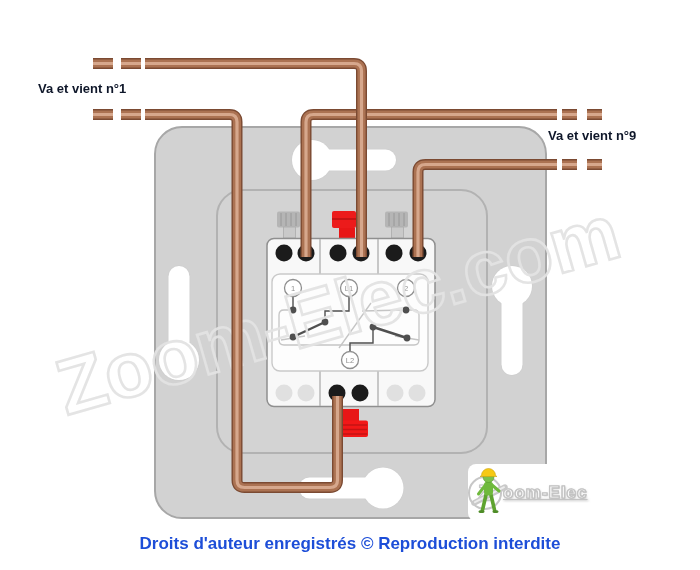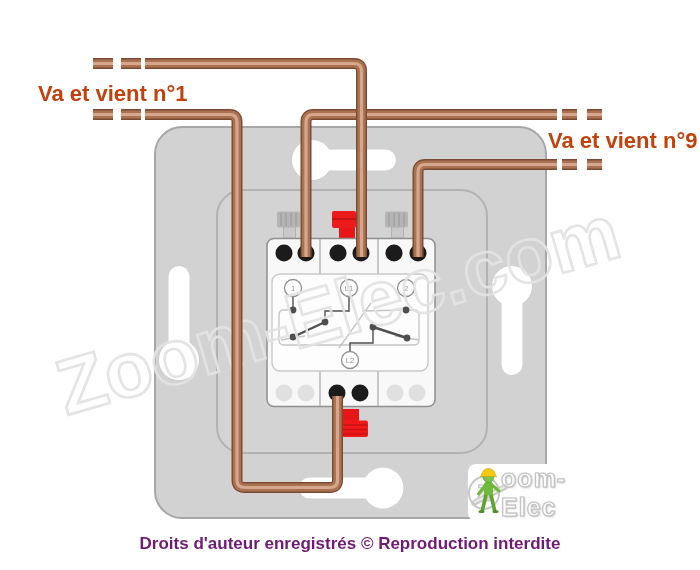--- a/index.html
+++ b/index.html
@@ -1,30 +1,30 @@
 <!DOCTYPE html>
 <html><head>
 <meta charset="utf-8">
 <style>
   html,body{margin:0;padding:0;background:#fff;}
   .stage{position:relative;width:700px;height:570px;background:#ffffff;overflow:hidden;
          font-family:"Liberation Sans","DejaVu Sans",sans-serif;}
   .stage svg{position:absolute;left:0;top:0;}
-  .cable-label{position:absolute;font-weight:bold;font-size:22px;color:#c2410c;white-space:nowrap;}
+  .cable-label{position:absolute;font-weight:bold;font-size:13px;color:#0f172a;white-space:nowrap;}
   .copyright{position:absolute;left:0;top:534px;width:700px;text-align:center;
-             font-weight:bold;font-size:17px;color:#701a75;}
+             font-weight:bold;font-size:17px;color:#1d4ed8;}
   .logo-box{position:absolute;left:468px;top:464px;width:146px;height:57px;background:#ffffff;
             border-radius:8px;display:flex;align-items:center;}
   .logo-mascot{width:40px;height:52px;flex:0 0 auto;margin-left:2px;}
   .logo-text{display:flex;align-items:center;font-weight:bold;color:#fbfbfb;
              -webkit-text-stroke:1.2px #c3c3c3;
              text-shadow:1px 1px 2px rgba(150,150,150,.55),0 0 2px rgba(180,180,180,.6);}
   .logo-z{display:inline-flex;align-items:center;justify-content:center;width:30px;height:30px;
           border:2px solid #c7c7c7;border-radius:50%;font-size:22px;margin-right:1px;}
-  .logo-rest{font-size:25px;letter-spacing:1px;}
+  .logo-rest{font-size:17px;letter-spacing:1px;text-decoration:underline;}
   
   .w-outer{fill:none;stroke:#7b4a32;stroke-width:11;stroke-linecap:butt;}
   .w-mid{fill:none;stroke:#ab7252;stroke-width:8.2;stroke-linecap:butt;}
   .w-core{fill:none;stroke:#d6a78c;stroke-width:3.2;stroke-linecap:butt;}
   .sch-light{fill:none;stroke:#c5c5c5;stroke-width:1.3;}
   .sch-dark{fill:none;stroke:#4f4f4f;stroke-width:1.4;}
   .sch-lever{fill:none;stroke:#4f4f4f;stroke-width:2.4;stroke-linecap:round;}
   .keyhole-stroke{fill:#ffffff;stroke:#cfcfcf;stroke-width:1.5;}
   .keyhole-fill{fill:#ffffff;stroke:none;}
   .term-label{font-family:"Liberation Sans","DejaVu Sans",sans-serif;font-size:7.5px;fill:#8f8f8f;}

